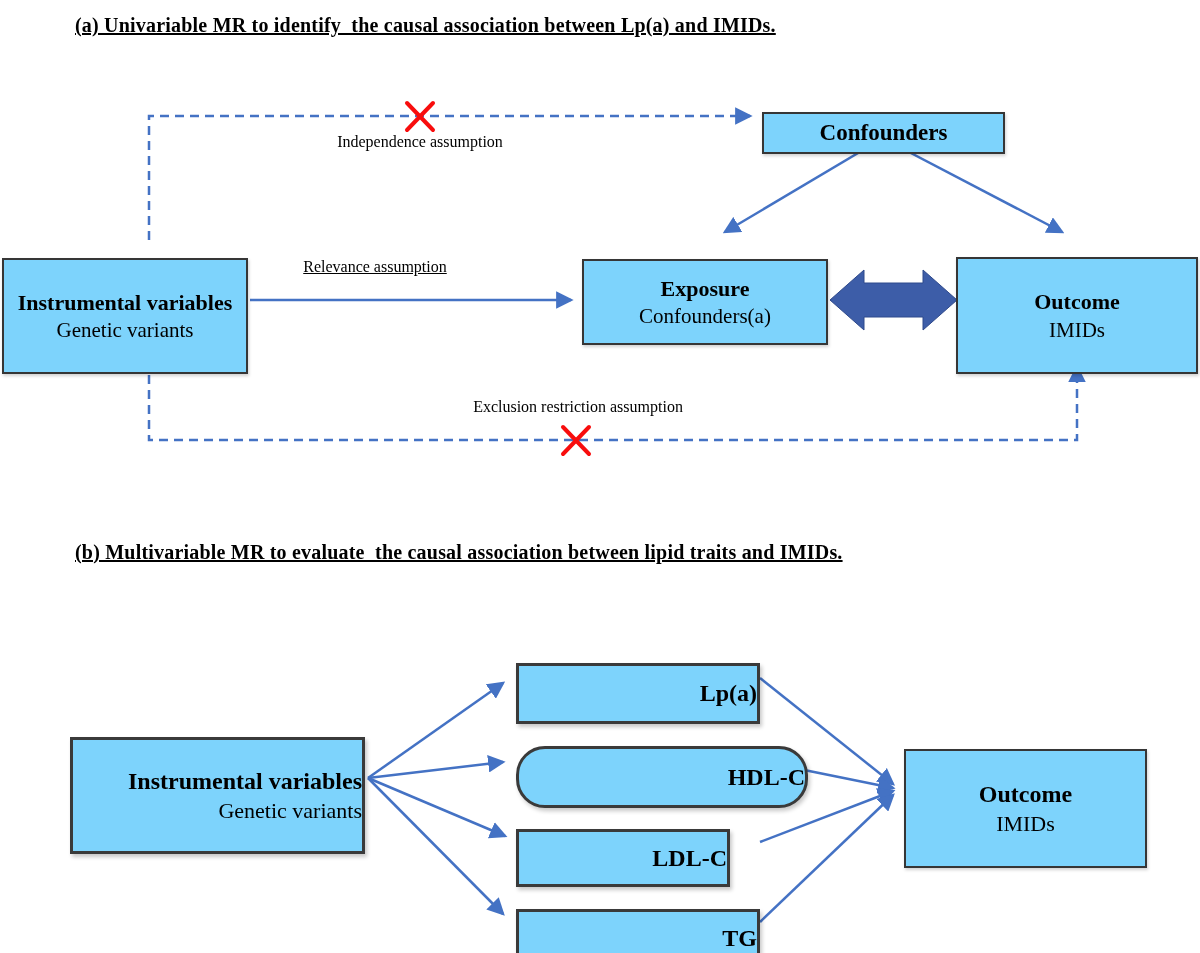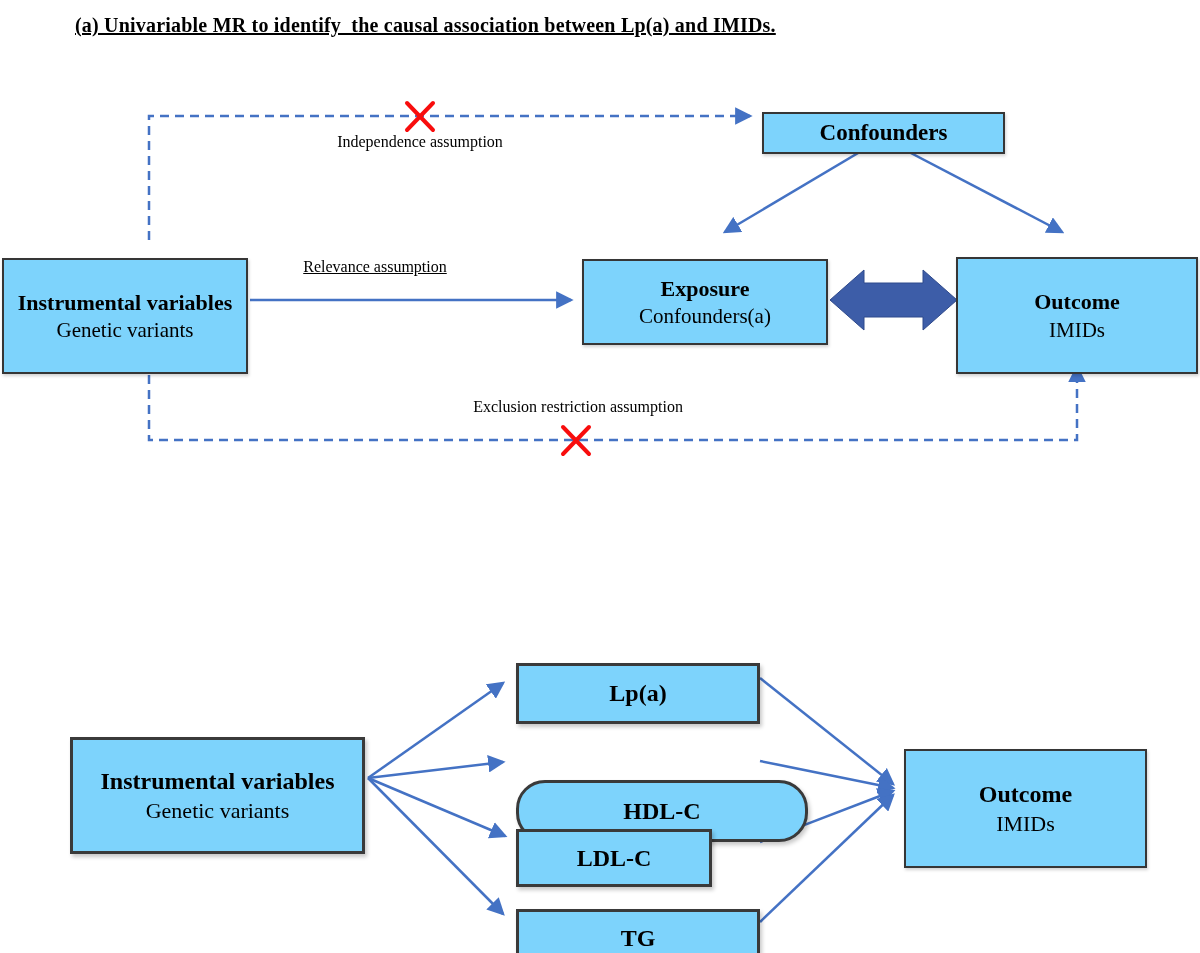--- a/index.html
+++ b/index.html
@@ -28,21 +28,21 @@
     display:flex;
     flex-direction:column;
     align-items:center;
     justify-content:center;
     text-align:center;
     box-shadow:1px 2px 3px rgba(0,0,0,0.18);
     margin-top:16px;
   }
   .box .box-title{font-weight:bold;font-size:22px;line-height:1.35;}
   .box .box-sub{font-size:21px;line-height:1.3;}
-  .box-b{border-width:3px;border-color:#3a3a3a;box-shadow:2px 3px 4px rgba(0,0,0,0.22);}
+  .box-b{border-width:3px;border-color:#3a3a3a;box-shadow:2px 3px 4px rgba(0,0,0,0.22);align-items:flex-end;}
   .box-b .box-title{font-size:24px;}
   .box-b .box-sub{font-size:22px;}
   .single-label{font-weight:bold;font-size:23px;}
   .mid-label{font-weight:bold;font-size:24px;}
   .assumption-label{
     position:absolute;
     font-size:16px;
     text-align:center;
   }
 </style>
@@ -111,35 +111,36 @@
     <div class="box-title">Outcome</div>
     <div class="box-sub">IMIDs</div>
   </div>
 
   <div class="assumption-label" style="left:250px;top:133px;width:340px;">Independence assumption</div>
 
   <div class="assumption-label" style="left:215px;top:258px;width:320px;text-decoration:underline;">Relevance assumption</div>
 
   <div class="assumption-label" style="left:398px;top:398px;width:360px;">Exclusion restriction assumption</div>
 
+  <div class="panel-title" style="left:75px;top:541px;">(b) Multivariable MR to evaluate  the causal association between lipid traits and IMIDs.</div>
 
   <div class="box box-b" style="left:70px;top:721px;width:295px;height:117px;">
     <div class="box-title">Instrumental variables</div>
     <div class="box-sub">Genetic variants</div>
   </div>
 
   <div class="box box-b" style="left:516px;top:647px;width:244px;height:61px;">
     <div class="mid-label">Lp(a)</div>
   </div>
 
-  <div class="box box-b" style="left:516px;top:764px;width:292px;height:62px;border-radius:29px;">
+  <div class="box box-b" style="left:516px;top:730px;width:292px;height:62px;border-radius:29px;">
     <div class="mid-label">HDL-C</div>
   </div>
 
-  <div class="box box-b" style="left:516px;top:813px;width:196px;height:58px;">
+  <div class="box box-b" style="left:516px;top:813px;width:214px;height:58px;">
     <div class="mid-label">LDL-C</div>
   </div>
 
   <div class="box box-b" style="left:516px;top:893px;width:244px;height:59px;">
     <div class="mid-label">TG</div>
   </div>
 
   <div class="box" style="left:904px;top:733px;width:243px;height:119px;">
     <div class="box-title" style="font-size:24px;">Outcome</div>
     <div class="box-sub" style="font-size:22px;">IMIDs</div>

